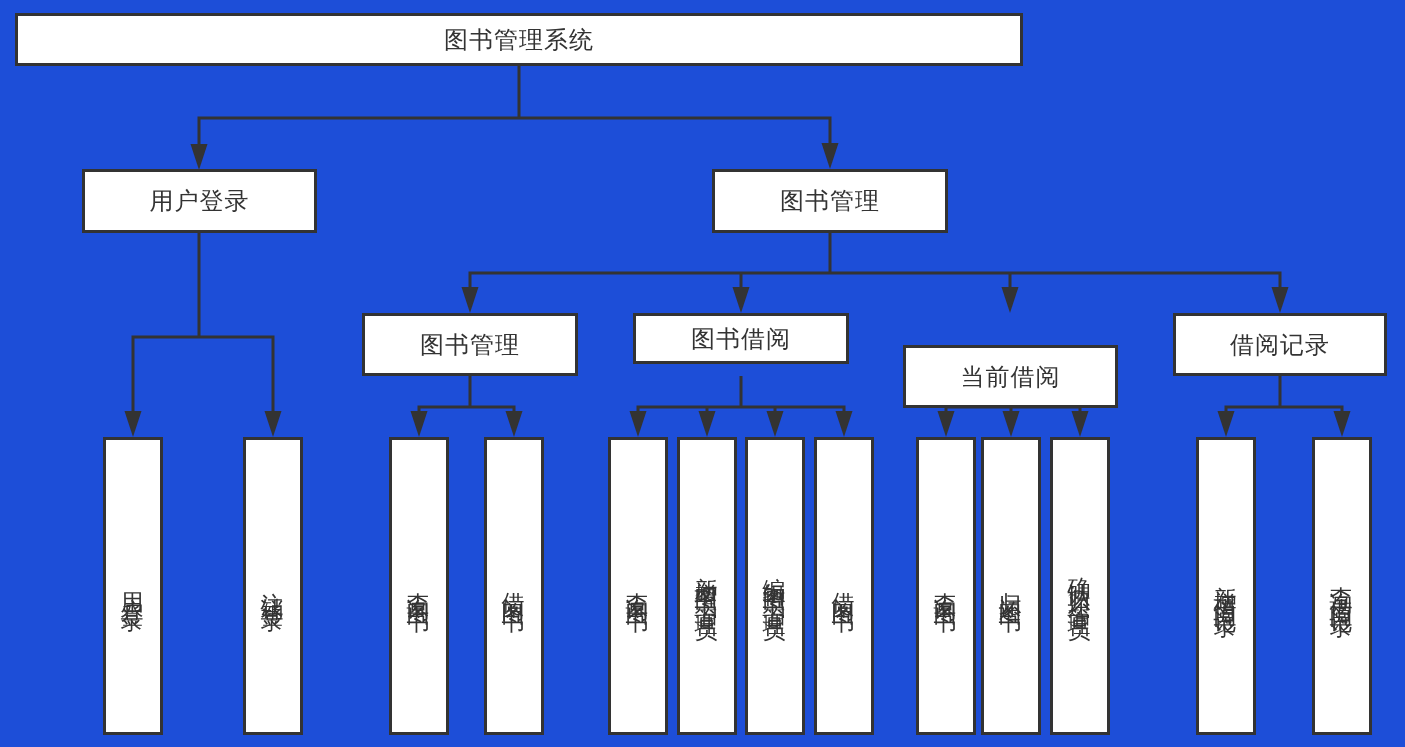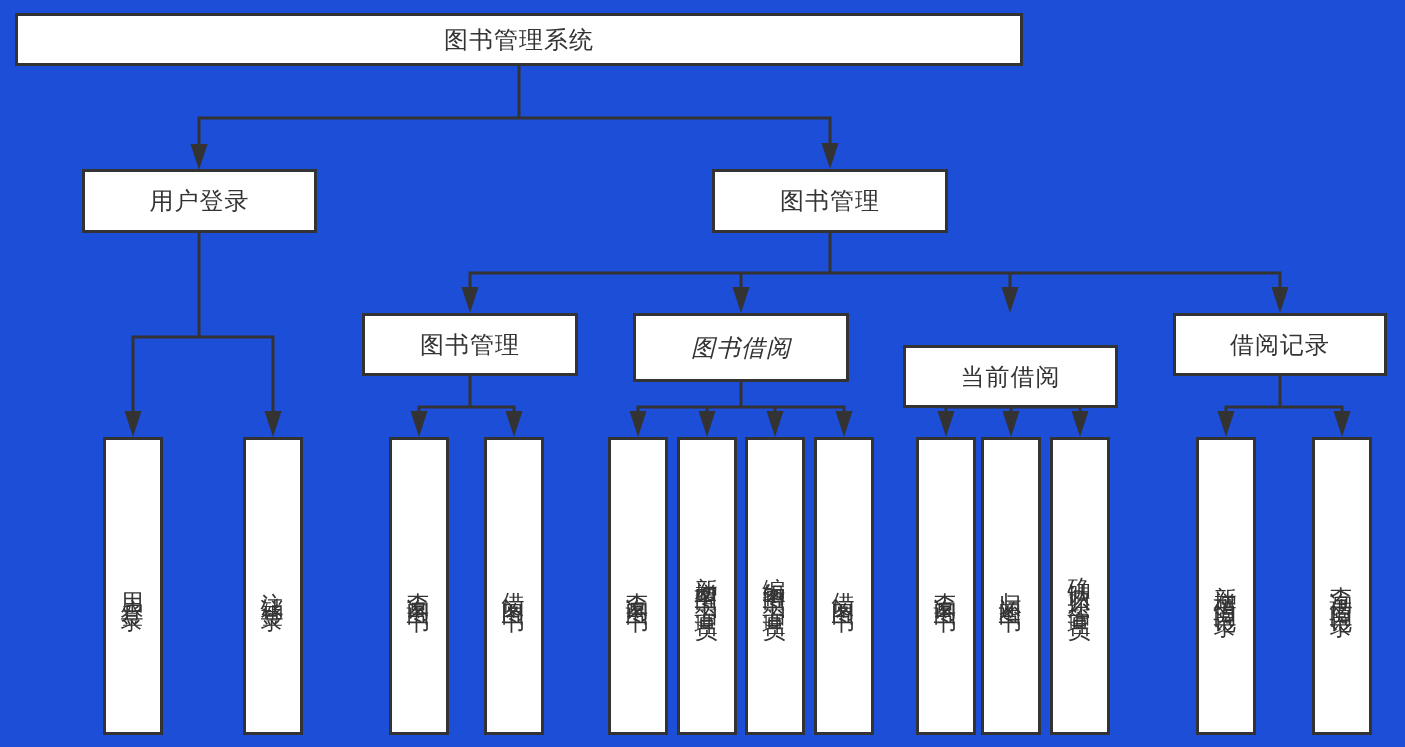--- a/index.html
+++ b/index.html
@@ -92,21 +92,21 @@
   <div class="node" style="left:82px;top:169px;width:235px;height:64px;">
     <span>用户登录</span>
   </div>
   <div class="node" style="left:712px;top:169px;width:236px;height:64px;">
     <span>图书管理</span>
   </div>
 
   <div class="node" style="left:362px;top:313px;width:216px;height:63px;">
     <span>图书管理</span>
   </div>
-  <div class="node" style="left:633px;top:313px;width:216px;height:69px;font-style:italic;">
+  <div class="node" style="left:633px;top:313px;width:216px;height:51px;">
     <span>图书借阅</span>
   </div>
   <div class="node" style="left:903px;top:313px;width:215px;height:63px;margin-top:32px;">
     <span>当前借阅</span>
   </div>
   <div class="node" style="left:1173px;top:313px;width:214px;height:63px;">
     <span>借阅记录</span>
   </div>
 
   <div class="leaf" style="left:103px;">

